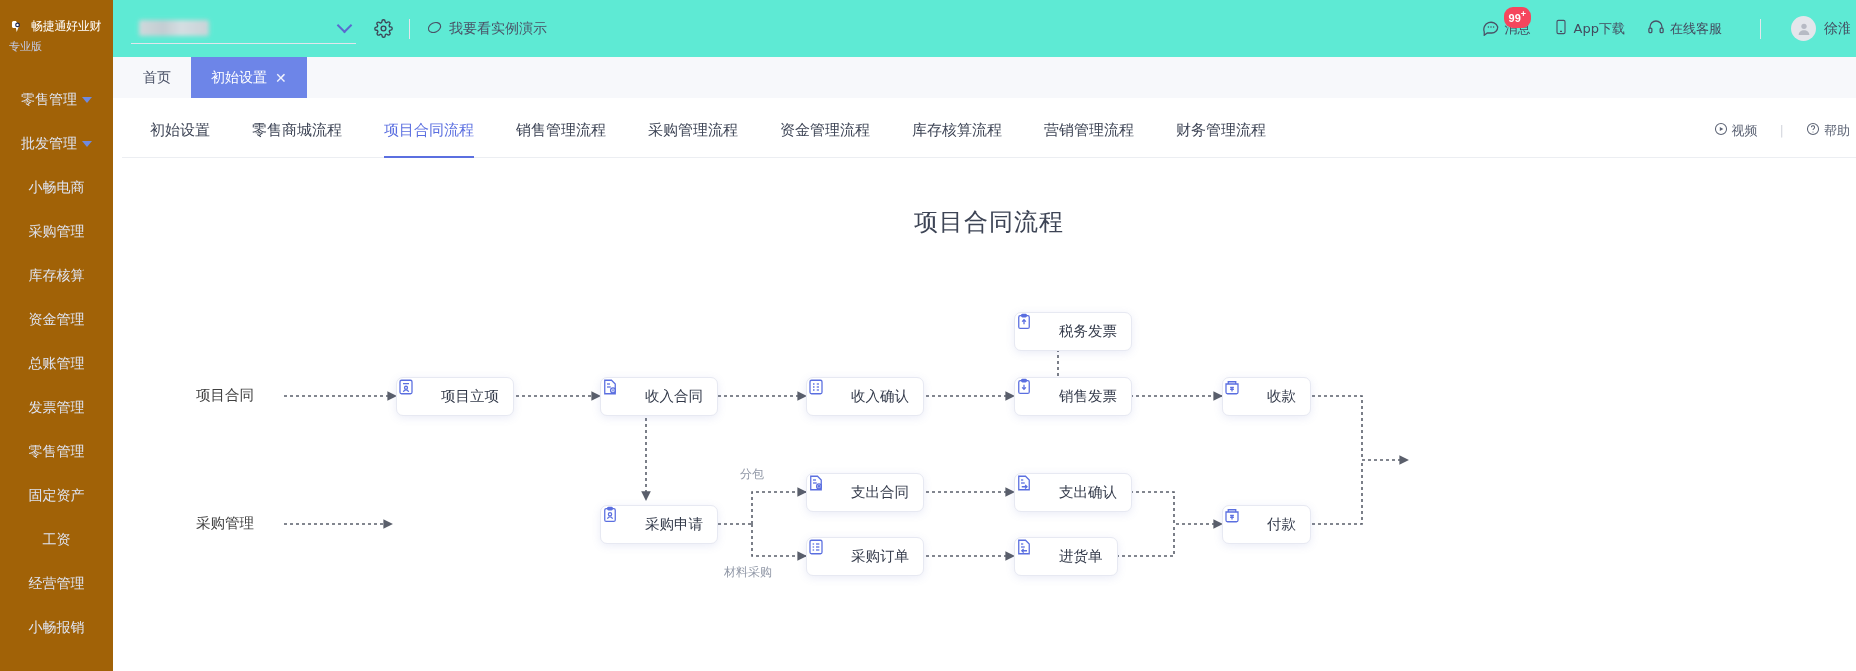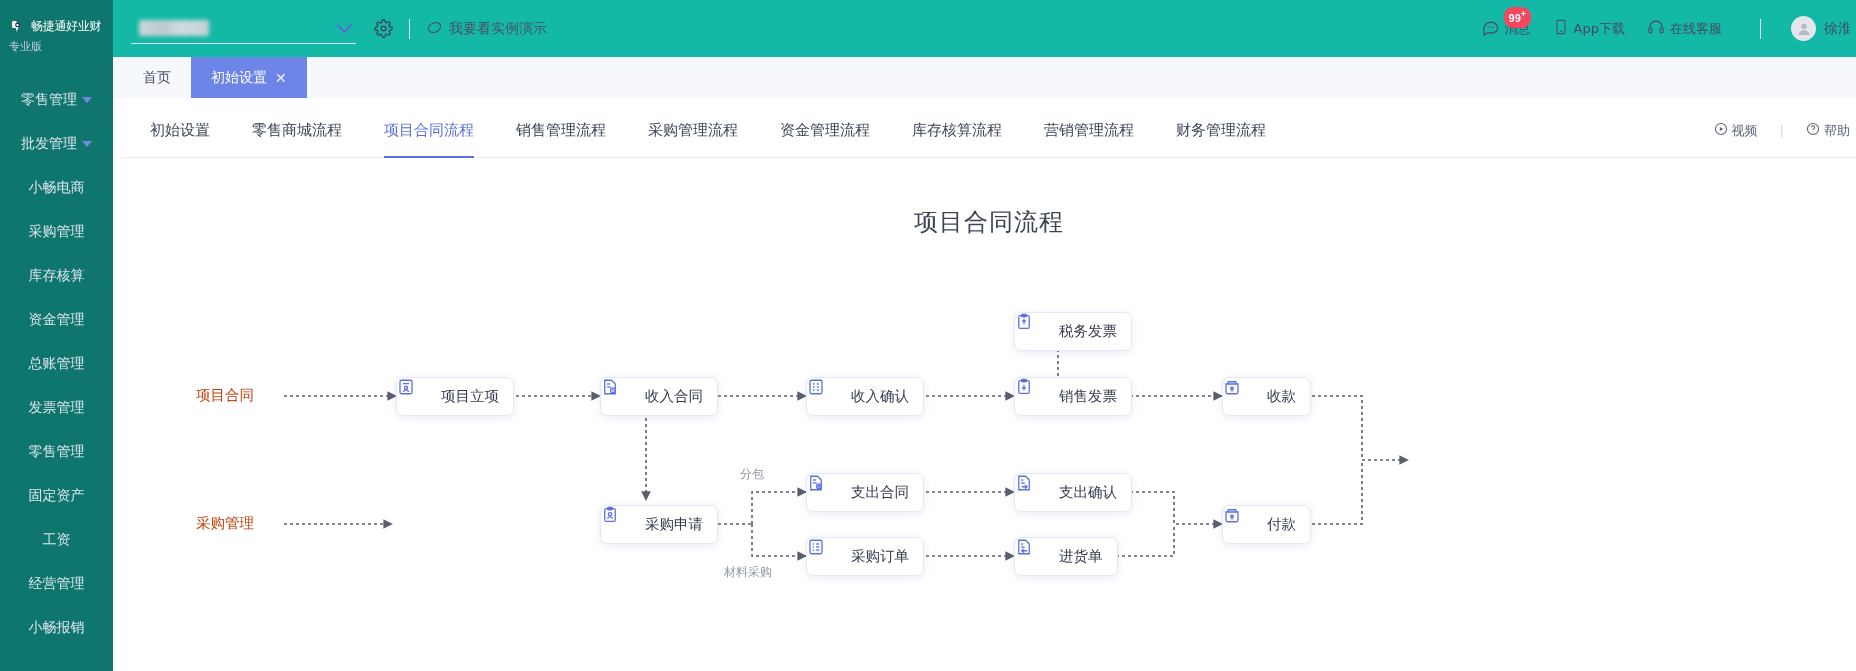--- a/index.html
+++ b/index.html
@@ -8,21 +8,21 @@
     font-family: "Liberation Sans", "DejaVu Sans", sans-serif;
     background: #f5f6fa;
     overflow: hidden;
   }
   #app { position: relative; width: 1856px; height: 671px; background:#fff; }
 
   
   .sidebar {
     position: absolute; left: 0; top: 0;
     width: 113px; height: 671px;
-    background: #0f766e;
+    background: #a16207;
     display: flex; flex-direction: column; justify-content: space-between;
   }
   .logo-wrap {
     height: 66px; padding: 8px 6px 4px 8px;
     display: flex; flex-direction: column; justify-content: center;
     position: relative;
   }
   .logo-row { display:flex; align-items:center; gap:4px; }
   .logo-mark {
     width: 19px; height: 19px; flex: 0 0 19px;
@@ -43,21 +43,21 @@
     font-family: "DejaVu Sans", sans-serif;
   }
   .caret-down {
     width:0;height:0;border-left:5px solid transparent;border-right:5px solid transparent;
     border-top:6px solid #6f8ae0; display:inline-block;
   }
 
   
   .header {
     position:absolute; left:113px; top:0; right:0; height:57px;
-    background:#14b8a6; display:flex; align-items:center;
+    background:#5eead4; display:flex; align-items:center;
   }
   .hdr-left { display:flex; align-items:center; padding-left: 18px; }
   .org-select {
     position:relative; width: 225px; height: 30px;
     border-bottom: 1px solid #e2e5ec; display:flex; align-items:center;
   }
   .org-blur {
     width: 70px; height: 16px; margin-left: 8px;
     background: linear-gradient(90deg,#d6d8dc 0%, #c9ccd3 35%, #dcdee3 60%, #cfd2d8 100%);
     filter: blur(2.2px); border-radius:2px; opacity:.95;
@@ -148,21 +148,21 @@
     box-shadow: 0 2px 9px rgba(92,106,196,0.13);
     display:flex; align-items:center; gap: 8px;
     padding: 0 14px 0 17px; cursor:pointer; white-space:nowrap;
   }
   .node .nlabel {
     font-size: 14.5px; color:#333a4a; font-family:"DejaVu Sans", sans-serif;
   }
   .node .nicon { width:19px;height:19px; flex:0 0 19px; display:flex; align-items:center; justify-content:center;}
 
   .rowlabel {
-    position:absolute; font-size: 14.5px; color:#c2410c;
+    position:absolute; font-size: 14.5px; color:#404040;
     font-family:"DejaVu Sans", sans-serif; white-space:nowrap;
   }
   .edgelabel {
     position:absolute; font-size: 12px; color:#9097a6;
     font-family:"DejaVu Sans", sans-serif; white-space:nowrap;
   }
 </style>
 </head>
 <body>
 

